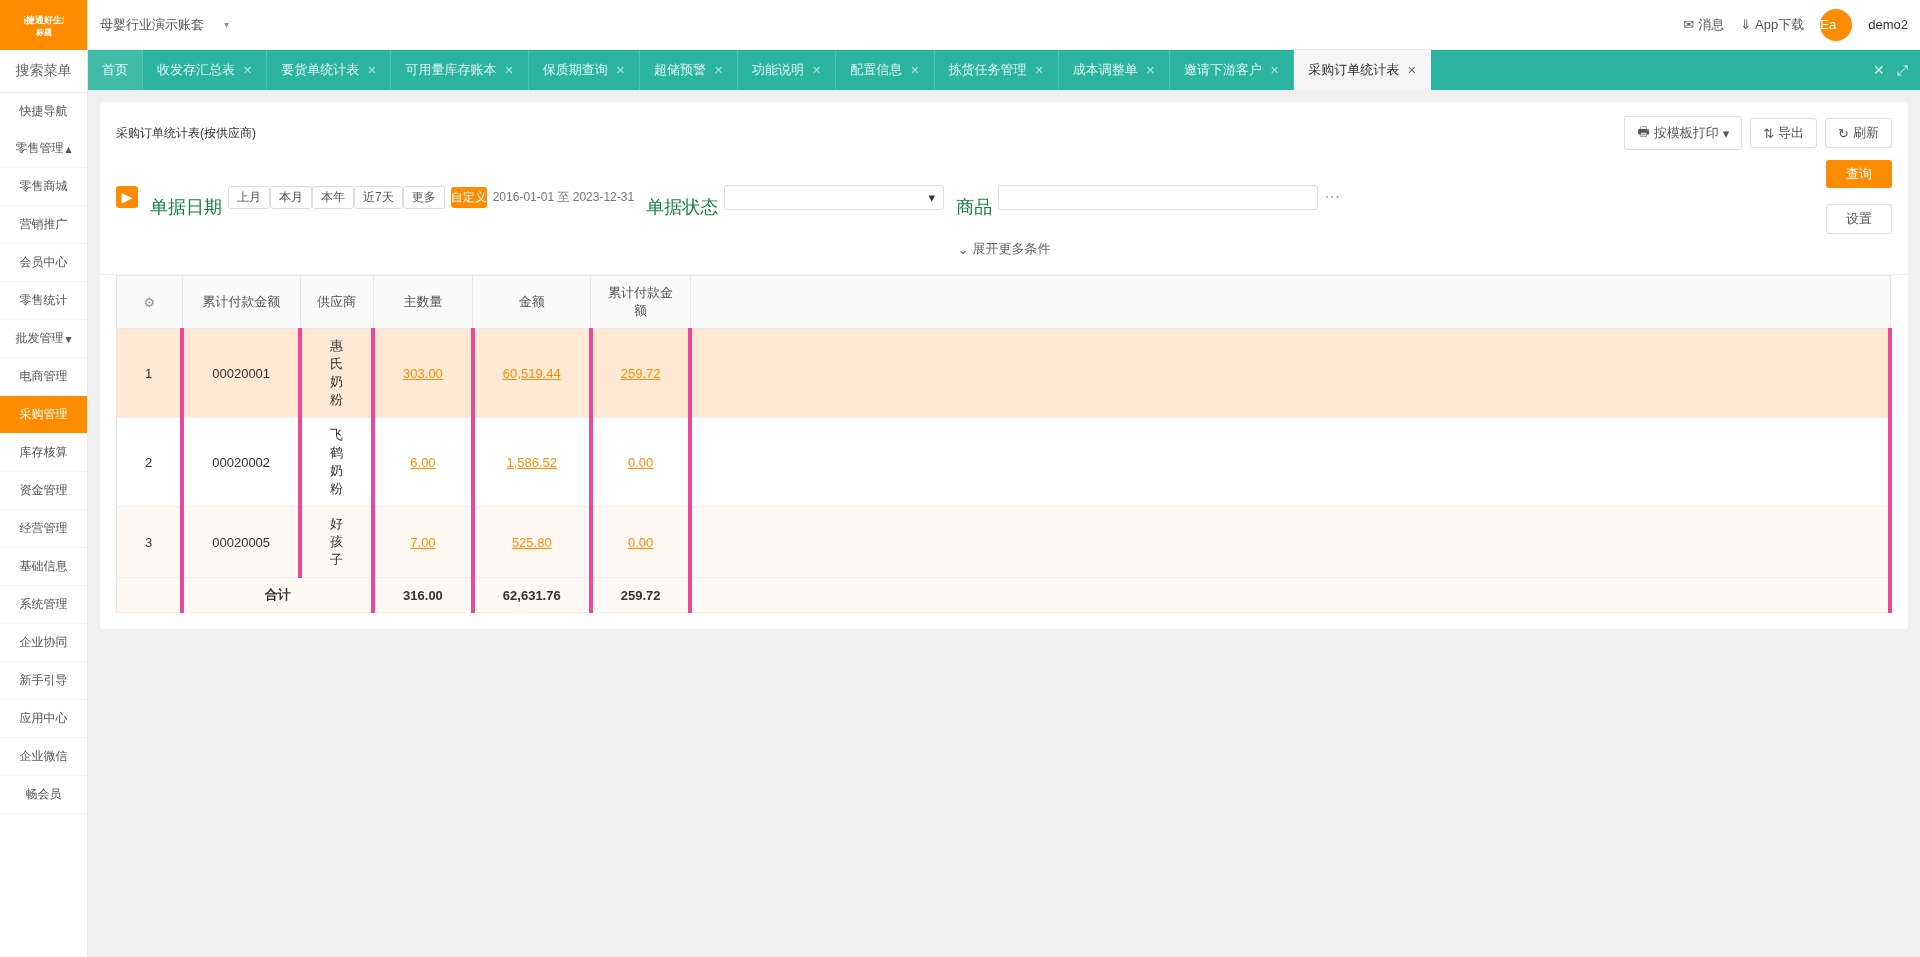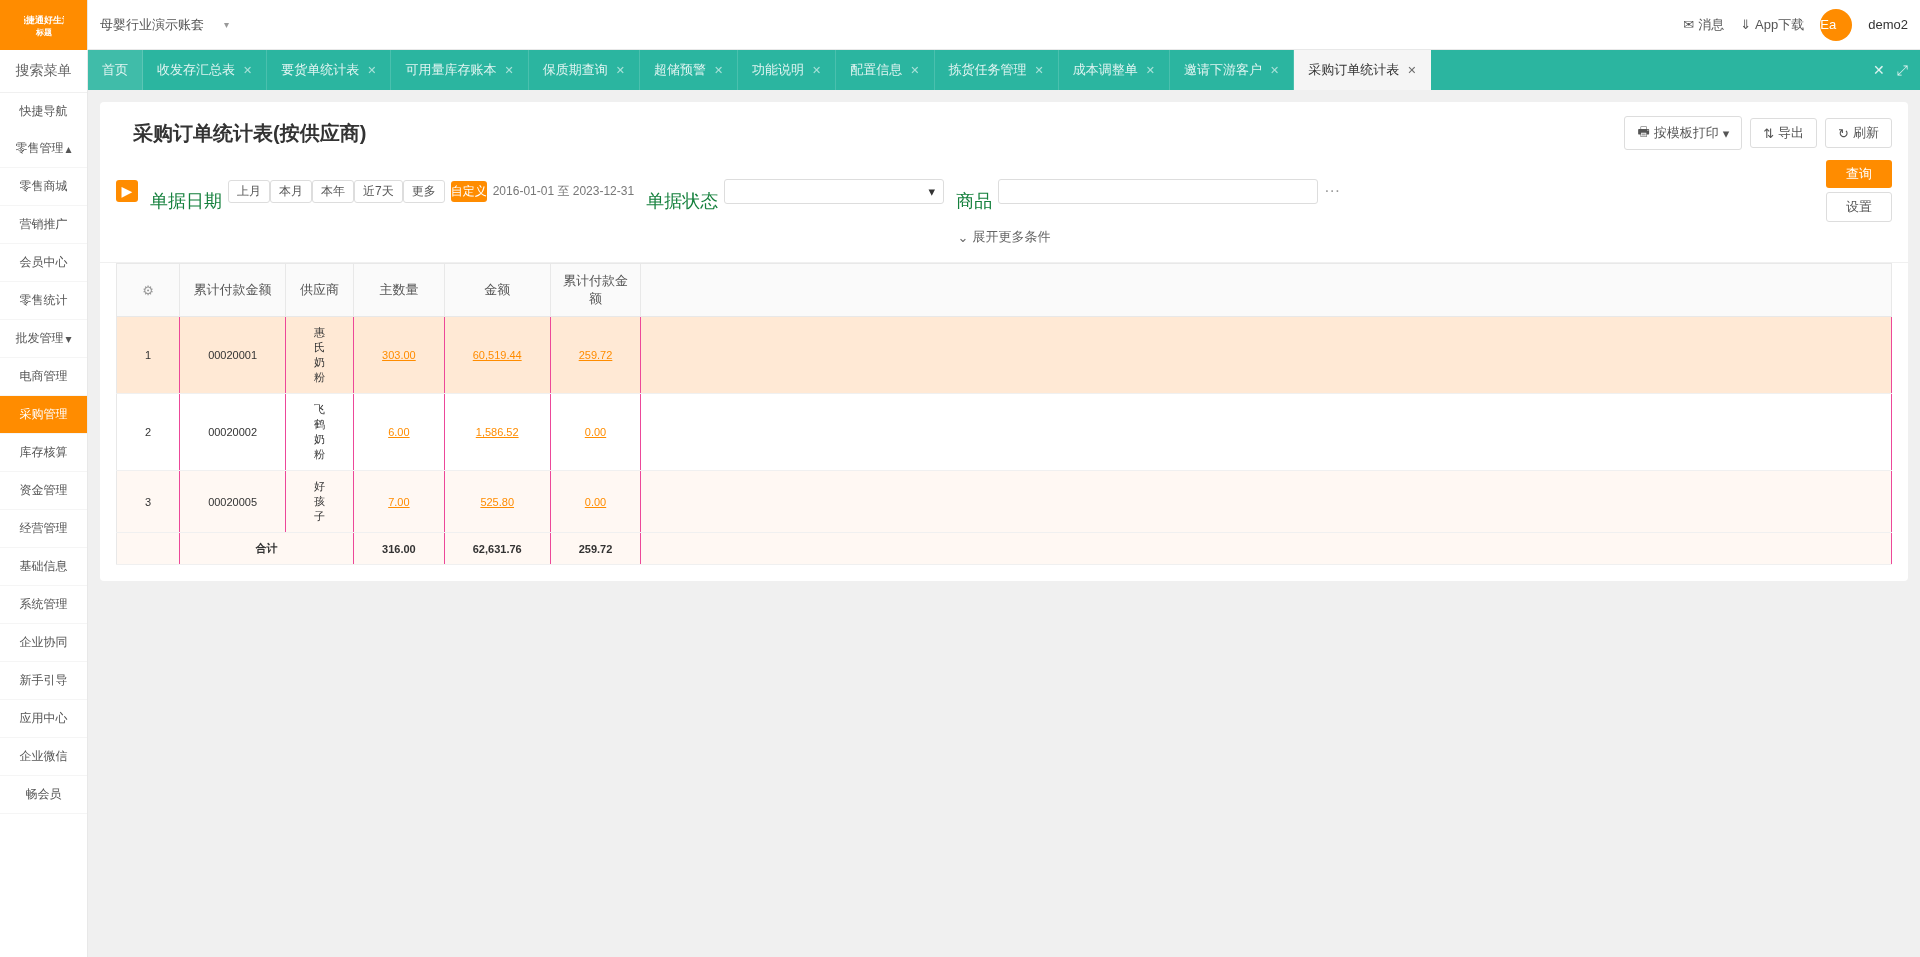--- a/index.html
+++ b/index.html
@@ -34,21 +34,21 @@
     .tab-item.home { background: rgba(255,255,255,0.1); }
     .tab-right { margin-left: auto; display: flex; align-items: center; gap: 4px; padding-right: 8px; }
     .tab-control-btn { color: rgba(255,255,255,0.85); background: none; border: none; cursor: pointer; font-size: 14px; padding: 4px; }
 
     
     .content-area { flex: 1; background: #f0f0f0; overflow-y: auto; padding: 12px; }
     .page-container { background: #fff; border-radius: 4px; padding: 0; }
 
     
     .page-header { padding: 14px 16px 0 16px; display: flex; align-items: center; justify-content: space-between; }
-    .page-title { font-size: 20px; font-weight: bold; color: #333; margin-left: 17px; }
+    .page-title { font-size: 12px; font-weight: normal; color: #333; }
     .page-actions { display: flex; align-items: center; gap: 8px; }
     .btn-template { display: flex; align-items: center; gap: 4px; padding: 5px 12px; border: 1px solid #ddd; border-radius: 3px; background: #fff; cursor: pointer; font-size: 13px; color: #555; }
     .btn-export { display: flex; align-items: center; gap: 4px; padding: 5px 12px; border: 1px solid #ddd; border-radius: 3px; background: #fff; cursor: pointer; font-size: 13px; color: #555; }
     .btn-refresh { display: flex; align-items: center; gap: 4px; padding: 5px 12px; border: 1px solid #ddd; border-radius: 3px; background: #fff; cursor: pointer; font-size: 13px; color: #555; }
 
     
     .filter-area { padding: 10px 16px; background: #fff; border-bottom: 1px solid #f0f0f0; }
     .filter-row { display: flex; align-items: center; gap: 12px; flex-wrap: wrap; }
     .filter-collapse-btn { width: 22px; height: 22px; background: #ff8c00; color: white; border: none; border-radius: 3px; cursor: pointer; font-size: 14px; display: flex; align-items: center; justify-content: center; flex-shrink: 0; }
     .filter-item { display: flex; align-items: center; gap: 6px; }
@@ -62,31 +62,31 @@
     .filter-dots { color: #999; cursor: pointer; font-size: 16px; }
     .btn-search { padding: 5px 20px; background: #ff8c00; color: white; border: none; border-radius: 3px; cursor: pointer; font-size: 13px; }
     .btn-settings { padding: 5px 16px; background: #fff; color: #555; border: 1px solid #ddd; border-radius: 3px; cursor: pointer; font-size: 13px; display: block; }
     .expand-more { display: flex; justify-content: center; padding: 6px 0; }
     .expand-more-btn { display: flex; align-items: center; gap: 4px; color: #666; font-size: 13px; cursor: pointer; background: none; border: none; }
 
     
     .table-container { padding: 0 16px 16px 16px; }
     .data-table { width: 100%; border-collapse: collapse; border: 1px solid #e8e8e8; }
     .data-table th { background: #fafafa; padding: 8px 12px; text-align: center; color: #555; font-weight: normal; border-bottom: 1px solid #e8e8e8; border-right: 1px solid #e8e8e8; font-size: 13px; }
-    .data-table td { padding: 8px 28px; text-align: center; border-bottom: 1px solid #f0f0f0; border-right: 1px solid #ec4899; font-size: 11px; }
+    .data-table td { padding: 8px 28px; text-align: center; border-bottom: 1px solid #f0f0f0; border-right: 4px solid #ec4899; font-size: 13px; }
     .data-table tr:nth-child(odd) td { background: #fff8f3; }
     .data-table tr:nth-child(even) td { background: #fff; }
     .data-table tr.active-row td { background: #ffe9d5; }
     .data-table .link-text { color: #ff8c00; text-decoration: underline; cursor: pointer; }
     .data-table .footer-row td { background: #fff8f3; font-weight: bold; }
     .settings-col { width: 30px; }
     .gear-icon { color: #999; cursor: pointer; }
 
     
-    .search-btn-area { display: flex; flex-direction: column; gap: 4px; margin-left: auto; }
+    .search-btn-area { display: flex; flex-direction: column; gap: 16px; margin-left: auto; }
   </style>
 </head>
 <body>
 
 <div class="sidebar">
   <div class="sidebar-logo">
     <svg width="40" height="36" viewBox="0 0 40 36">
       <rect width="40" height="36" fill="#ff8c00" rx="4"></rect>
       <text x="20" y="16" text-anchor="middle" fill="white" font-size="9" font-weight="bold">畅捷通好生意</text>
       <text x="20" y="28" text-anchor="middle" fill="white" font-size="8">标题</text>

